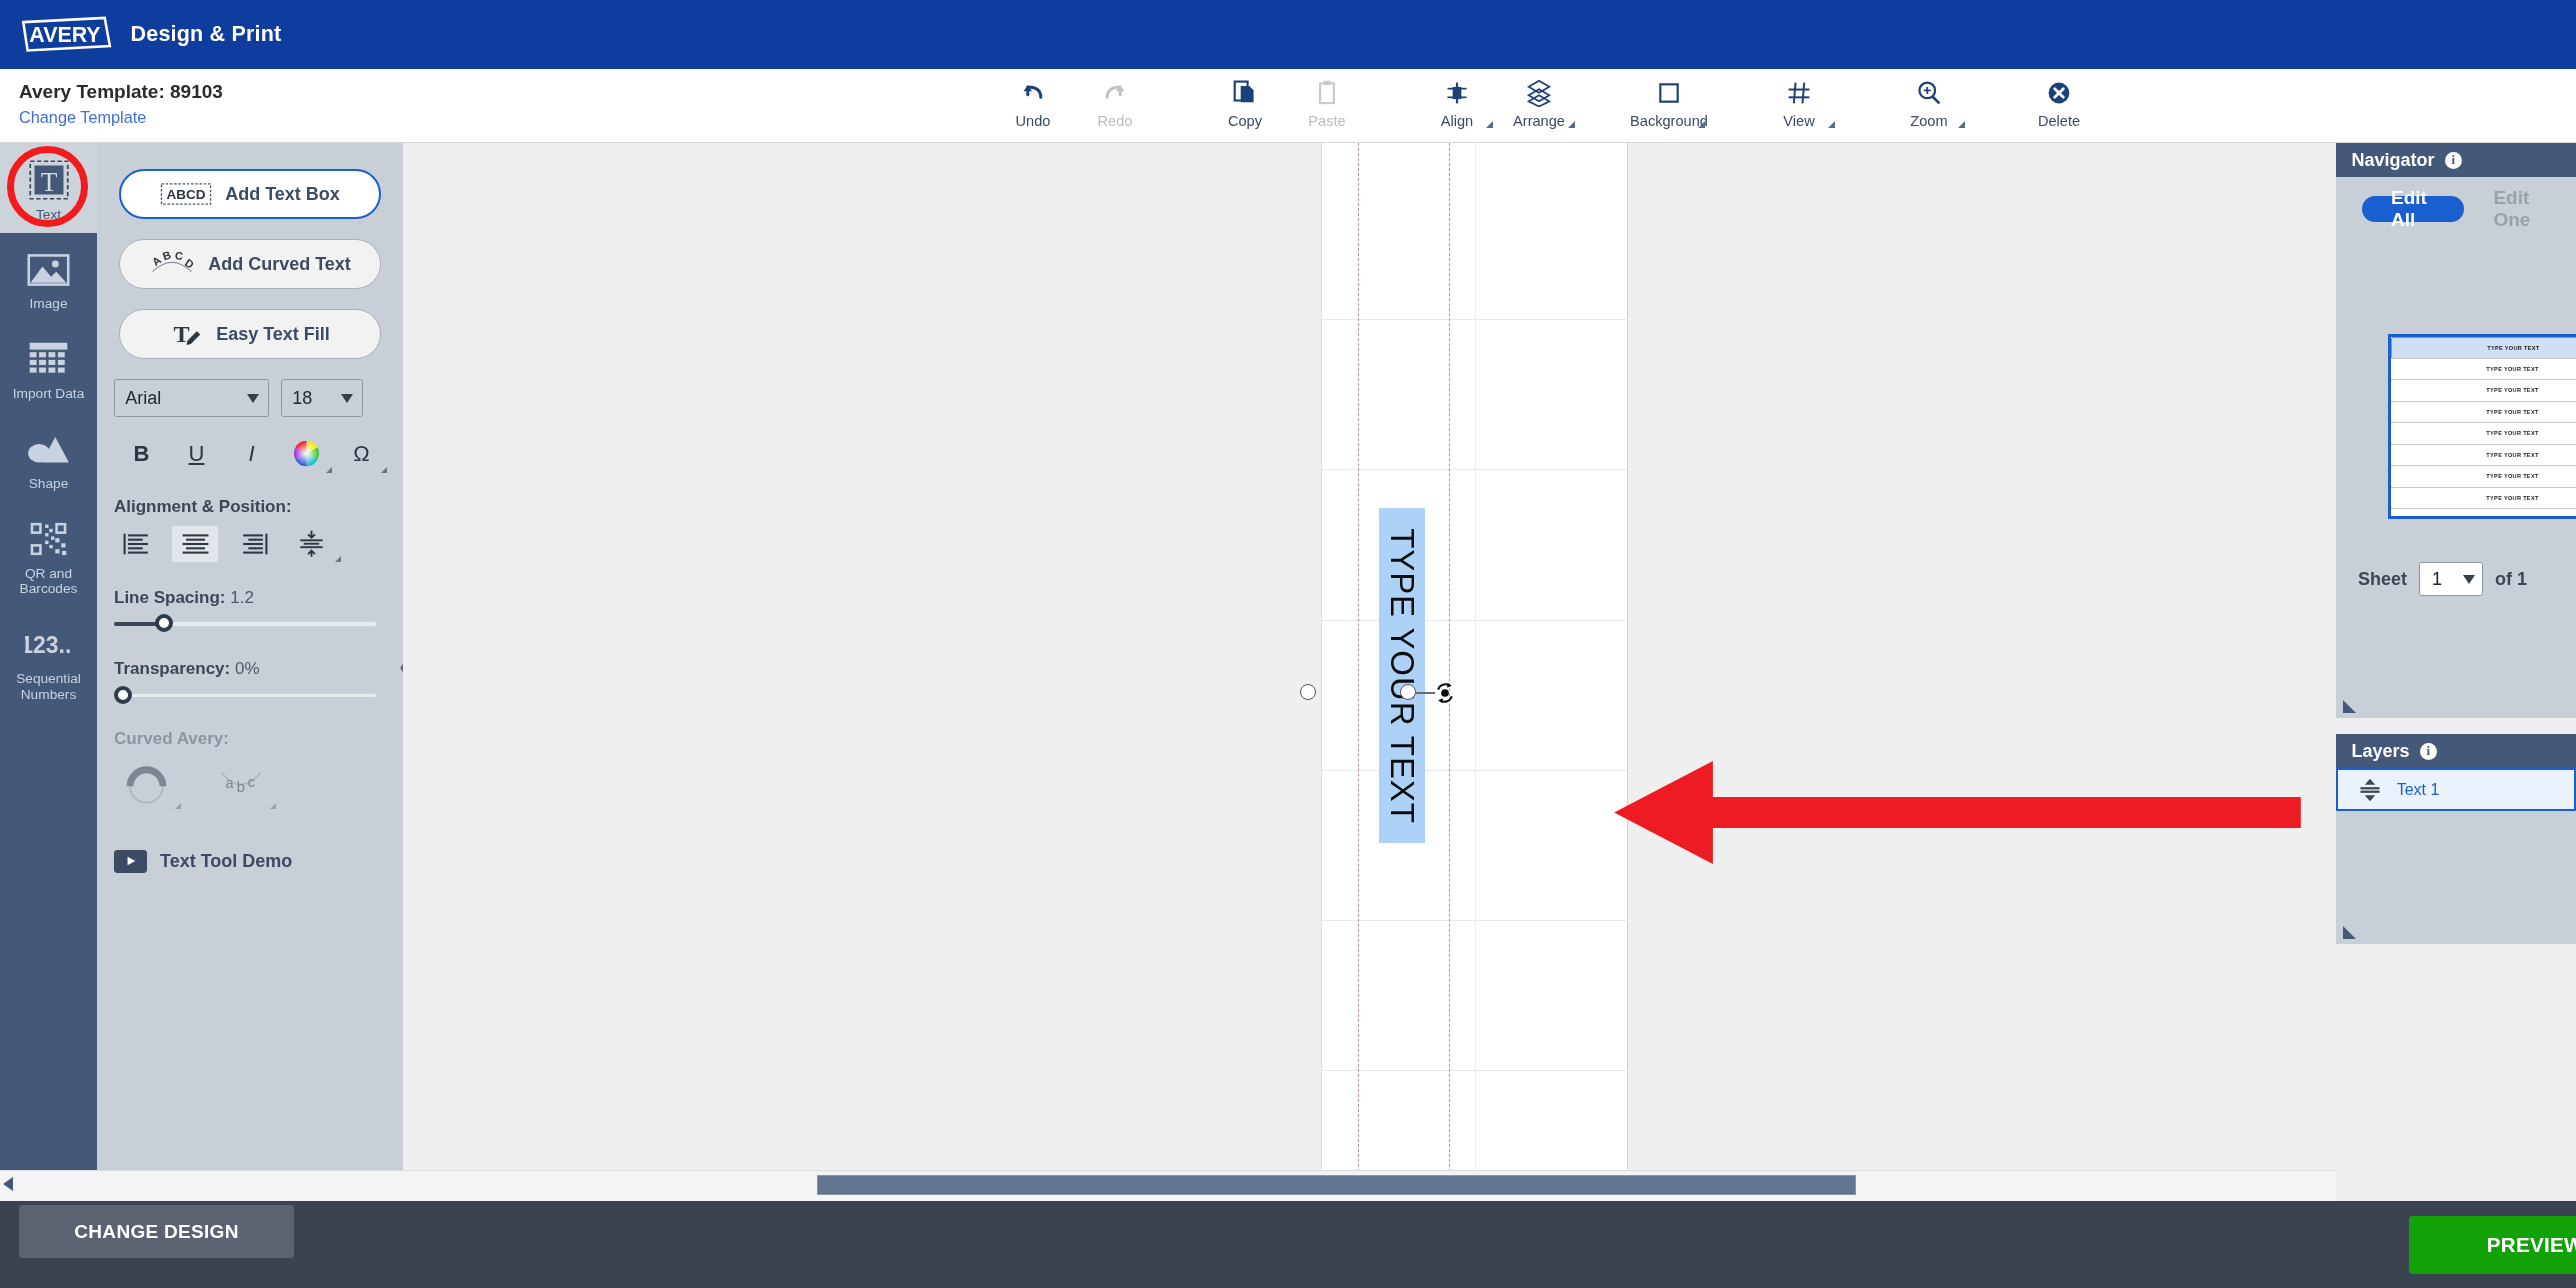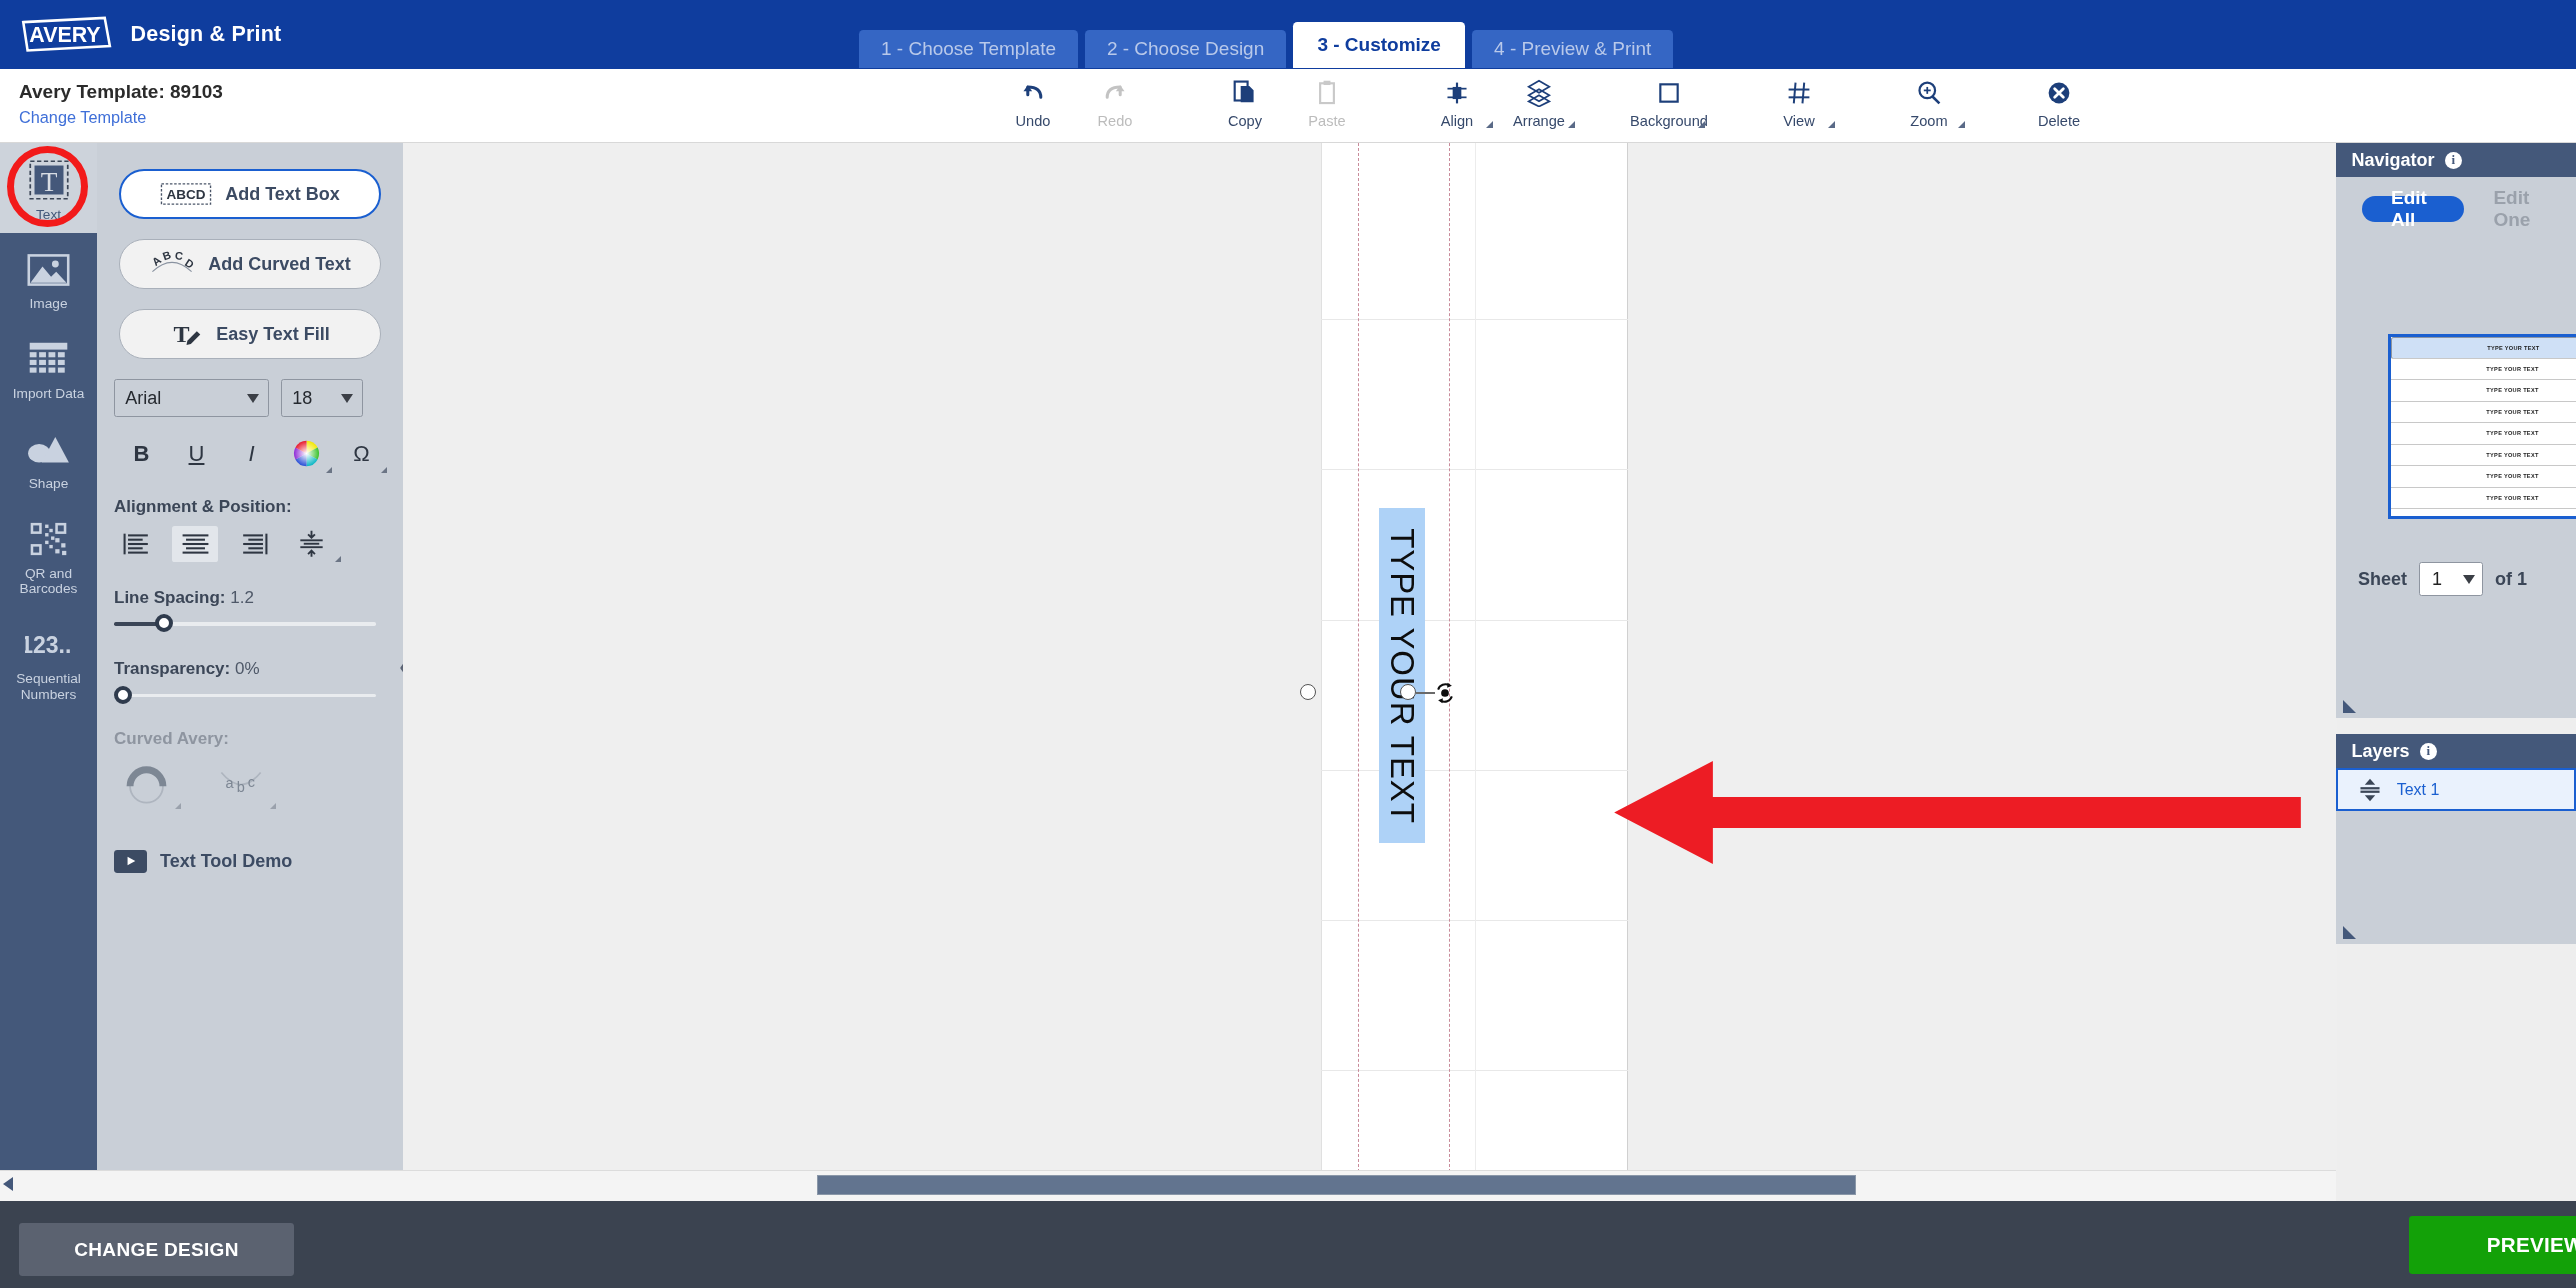--- a/index.html
+++ b/index.html
@@ -286,21 +286,21 @@
     display: flex; align-items: center; padding-left: 19px; cursor: pointer;
   }
   .layer-lbl { font-size: 16px; color: #1a5fd0; margin-left: 13.7px; }
 
   
   .bottombar {
     position: absolute; left: 0; top: 1201px; width: 2576px; height: 87px;
     background: #3b4350;
   }
   .btn-change {
-    position: absolute; left: 19px; top: 22px; width: 275px; height: 53px;
+    position: absolute; left: 19px; top: 4px; width: 275px; height: 53px;
     background: #5b6270; color: #ffffff; font-size: 19px; font-weight: 700;
     display: flex; align-items: center; justify-content: center;
     border-radius: 3.4px; cursor: pointer; letter-spacing: 0.3px;
   }
   .btn-preview {
     position: absolute; left: 2409px; top: 14.6px; width: 343px; height: 58px;
     background: #13a108; color: #ffffff; font-size: 20.6px; font-weight: 700;
     display: flex; align-items: center; justify-content: center;
     border-radius: 3.4px; cursor: pointer; letter-spacing: 0.3px;
   }
@@ -314,26 +314,20 @@
     <div class="brand">
       <div class="avery-logo">
         <svg width="96" height="38" viewBox="0 0 112 44">
           <path d="M5 7 L100 2 L106 35 L10 40 Z" fill="none" stroke="#ffffff" stroke-width="3"></path>
           <text x="12" y="30" font-family="Liberation Sans, sans-serif" font-size="25" font-weight="700" fill="#ffffff">AVERY</text>
         </svg>
       </div>
       <div class="brand-title">Design &amp; Print</div>
     </div>
 
-    <div class="step-tabs">
-      <div class="step-tab">1 - Choose Template</div>
-      <div class="step-tab">2 - Choose Design</div>
-      <div class="step-tab active">3 - Customize</div>
-      <div class="step-tab">4 - Preview &amp; Print</div>
-    </div>
 
   </div>
 
   <div class="toolbar-row">
     <div class="tpl-info">
       <div class="tpl-name">Avery Template: 89103</div>
       <div class="tpl-change">Change Template</div>
     </div>
 
     <div class="tools">

